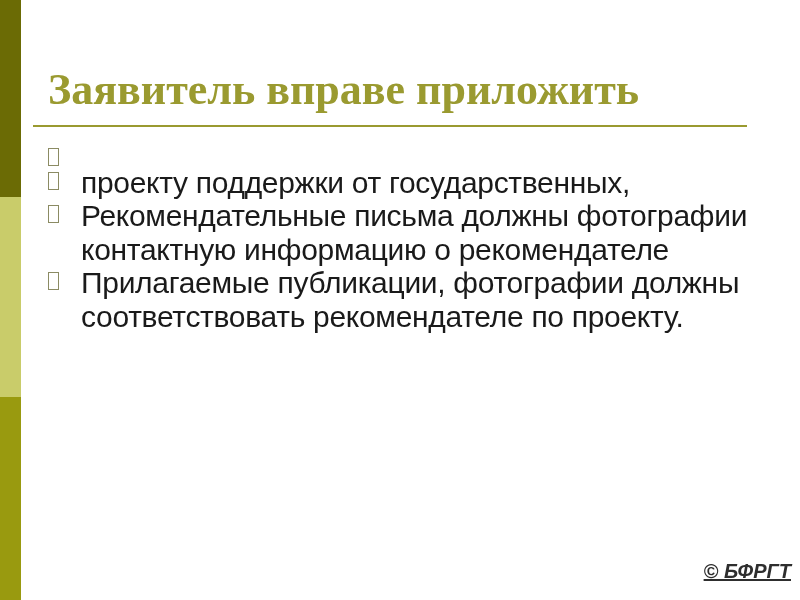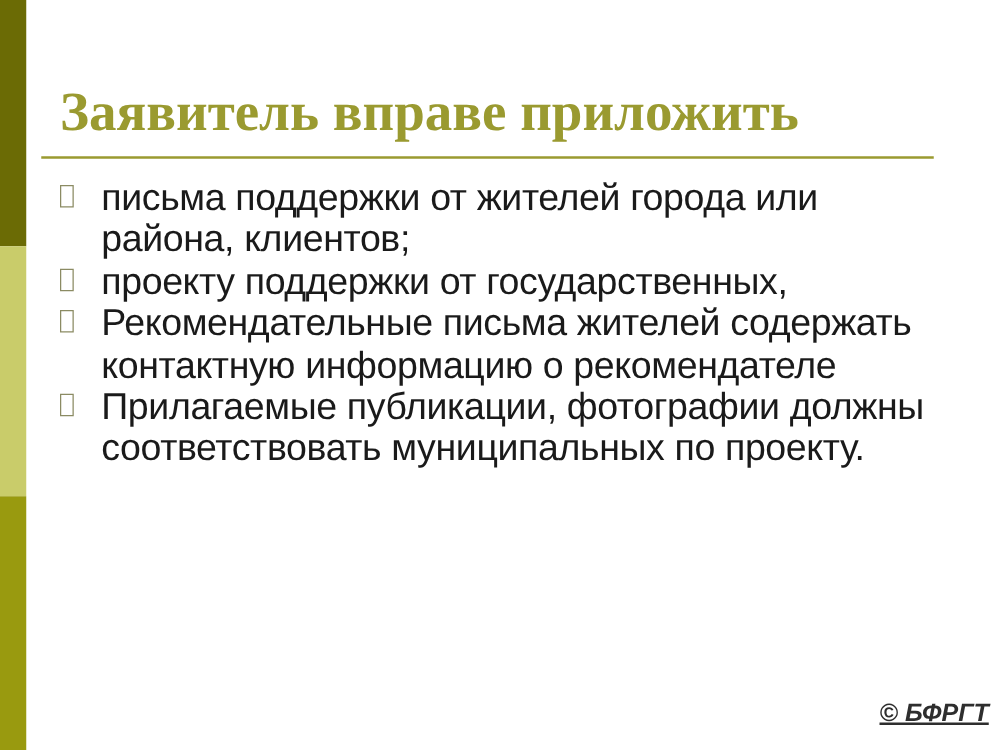--- a/index.html
+++ b/index.html
@@ -51,41 +51,37 @@
     <div class="seg-mid"></div>
     <div class="seg-bot"></div>
   </div>
 
   <h1 class="title">Заявитель вправе приложить</h1>
   <div class="rule"></div>
 
   <ul class="bullets">
     <li class="item">
       <span class="marker"></span>
-      <div class="lines">
-        <div>письма поддержки от жителей города или</div>
-        <div>района, клиентов;</div>
-      </div>
     </li>
     <li class="item">
       <span class="marker"></span>
       <div class="lines">
         <div>проекту поддержки от государственных,</div>
       </div>
     </li>
     <li class="item">
       <span class="marker"></span>
       <div class="lines">
-        <div>Рекомендательные письма жителей содержать</div>
+        <div>Рекомендательные письма должны фотографии</div>
         <div>контактную информацию о рекомендателе</div>
       </div>
     </li>
     <li class="item">
       <span class="marker"></span>
       <div class="lines">
         <div>Прилагаемые публикации, фотографии должны</div>
-        <div>соответствовать муниципальных по проекту.</div>
+        <div>соответствовать рекомендателе по проекту.</div>
       </div>
     </li>
   </ul>
 
   <div class="footer">© БФРГТ</div>
 </div>
 
 </body></html>

